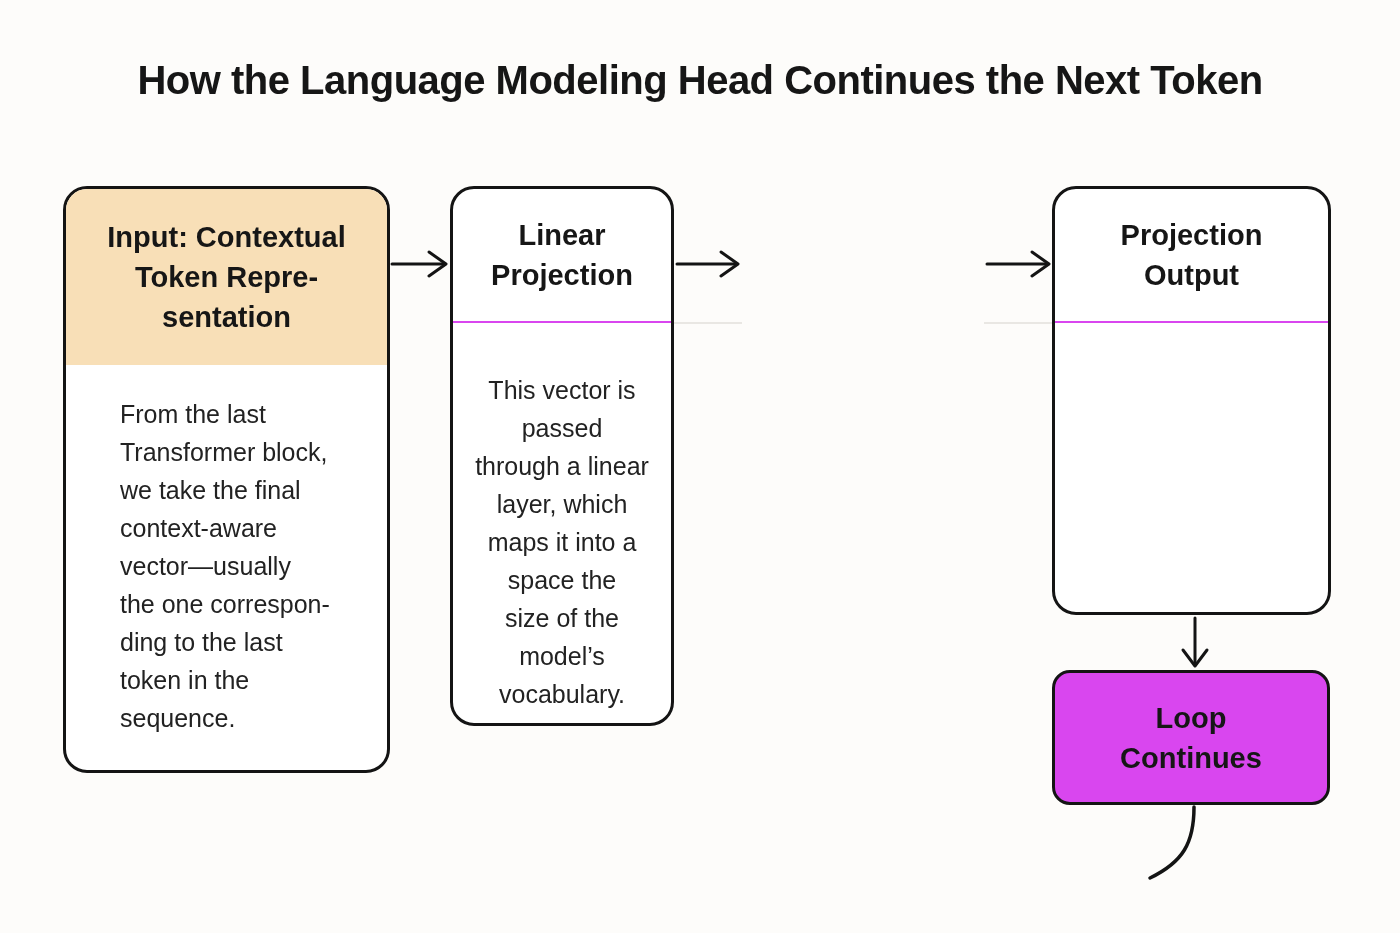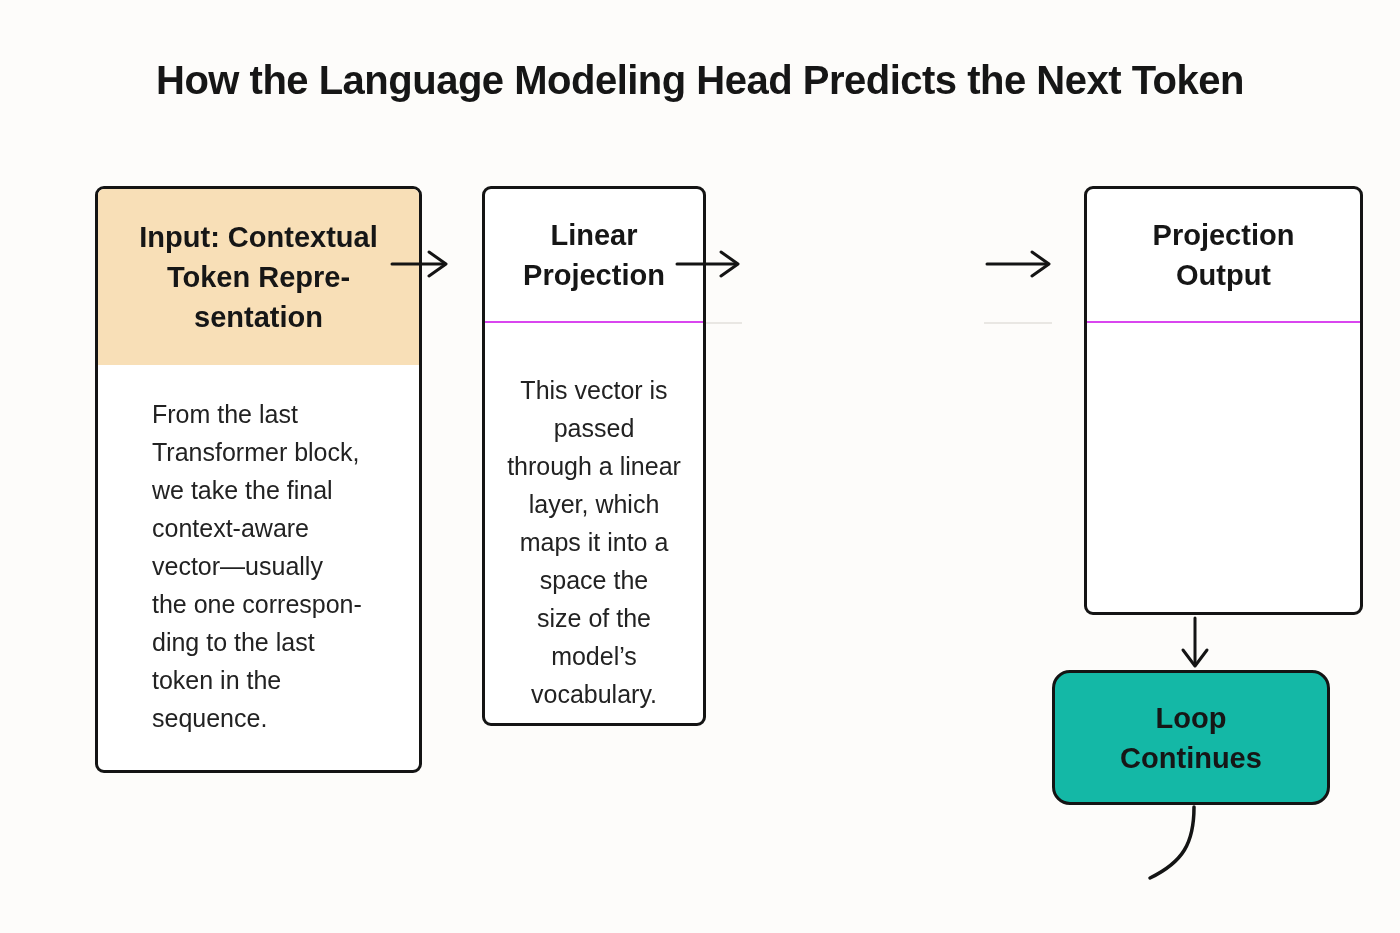--- a/index.html
+++ b/index.html
@@ -21,24 +21,23 @@
     font-weight: 700;
     letter-spacing: -0.5px;
     color: #161616;
     white-space: pre-line;
   }
 
   .step-box {
     position: absolute;
     background: #FFFFFF;
     border: 3px solid #141414;
-    border-radius: 9px;
+    border-radius: 24px;
     box-sizing: border-box;
     overflow: hidden;
-    margin-left: 32px;
   }
   .step-1 { left: 63px;  top: 186px; width: 327px; height: 587px; }
   .step-2 { left: 450px; top: 186px; width: 224px; height: 540px; }
   .step-3 { left: 742px; top: 186px; width: 242px; height: 540px; }
   .step-4 { left: 1052px; top: 186px; width: 279px; height: 429px; }
 
   .step-header {
     box-sizing: border-box;
     height: 134px;
     display: flex;
@@ -69,21 +68,21 @@
   }
   .step-1 .step-body {
     text-align: left;
     padding: 30px 32px 0 54px;
   }
 
   .loop-box {
     position: absolute;
     left: 1052px; top: 670px;
     width: 278px; height: 135px;
-    background: #14b8a6;
+    background: #d946ef;
     border: 3px solid #141414;
     border-radius: 18px;
     box-sizing: border-box;
     display: flex;
     align-items: center;
     justify-content: center;
     text-align: center;
     font-size: 29px;
     font-weight: 700;
     line-height: 40px;
@@ -104,21 +103,21 @@
     position: absolute;
     inset: 0;
     pointer-events: none;
   }
 </style>
 </head>
 <body>
 
 <div class="canvas">
 
-  <div class="diagram-title">How the Language Modeling Head Predicts the Next Token</div>
+  <div class="diagram-title">How the Language Modeling Head Continues the Next Token</div>
 
   <div class="gap-divider g1"></div>
   <div class="gap-divider g2"></div>
 
   <div class="step-box step-1">
     <div class="step-header">Input: Contextual
 Token Repre-
 sentation</div>
     <div class="step-body">From the last
 Transformer block,

